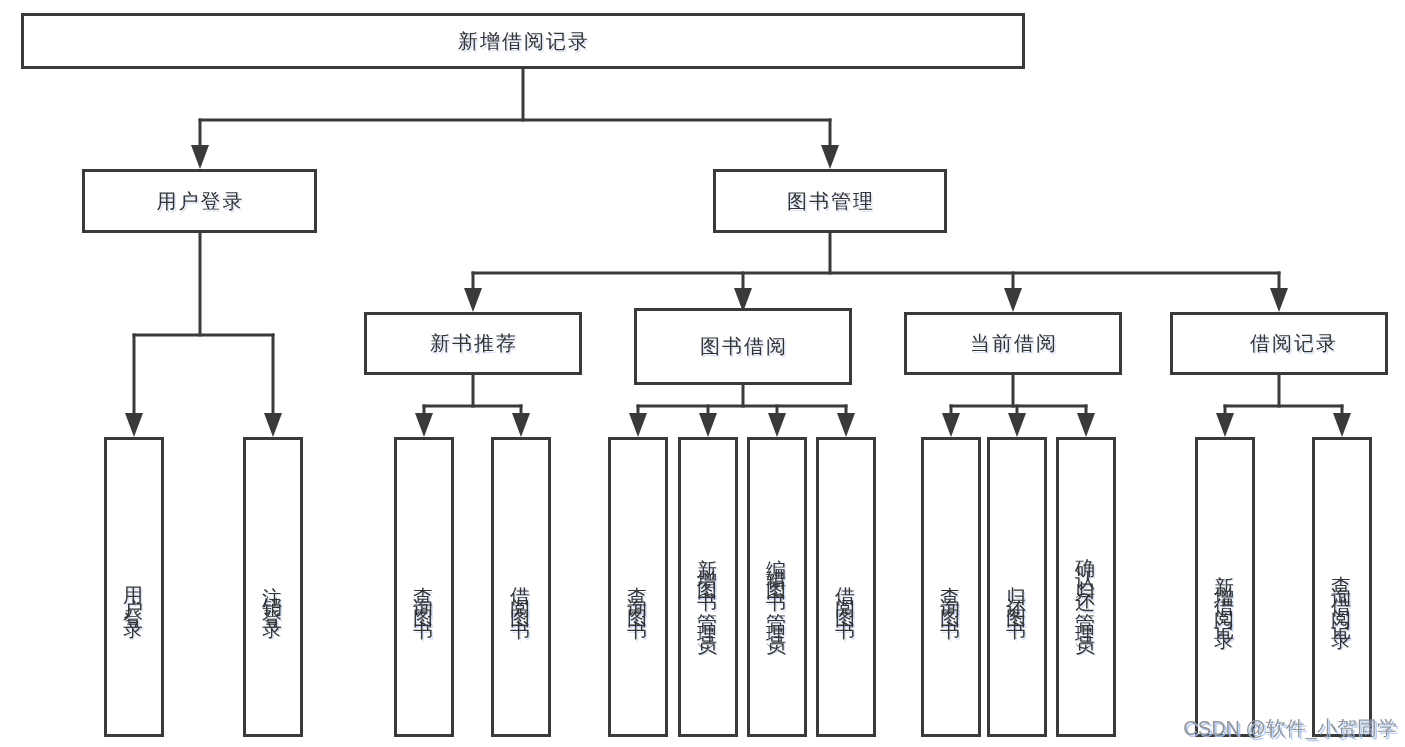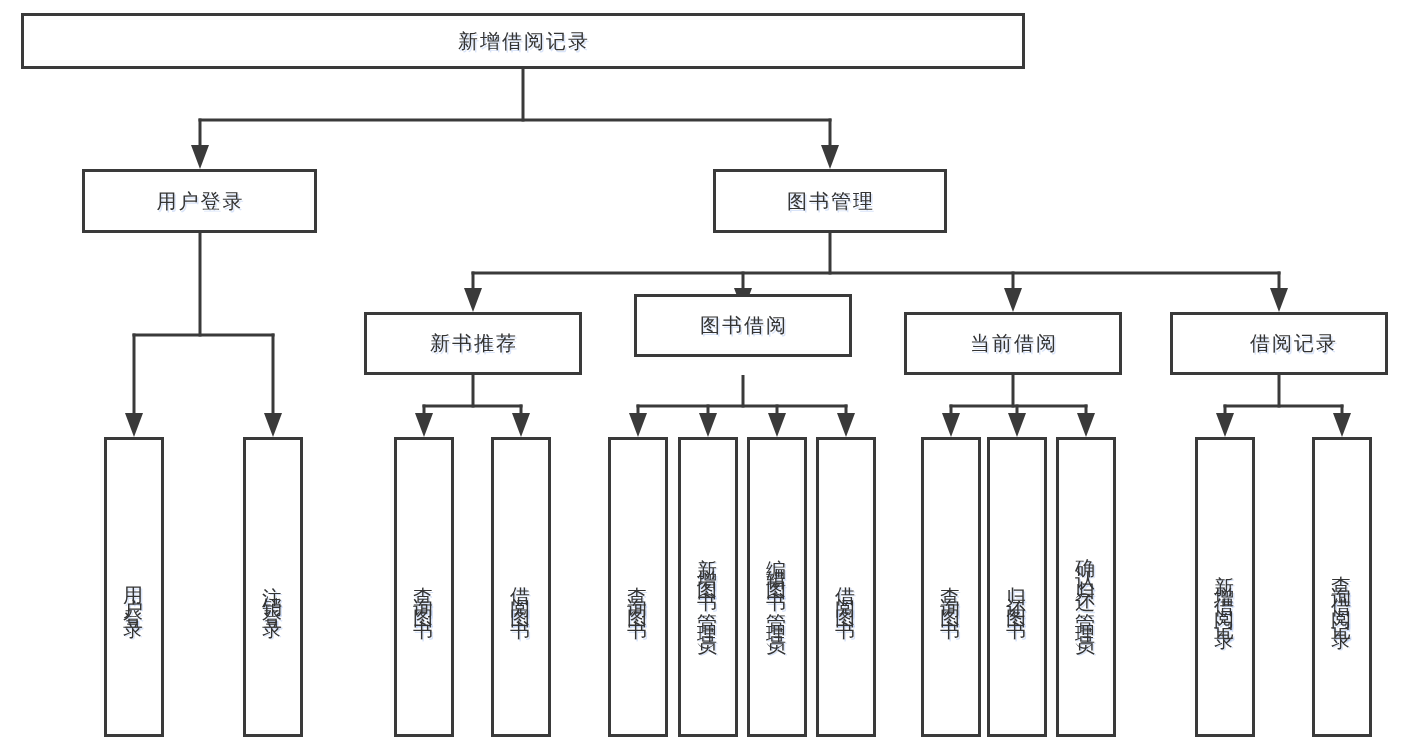--- a/index.html
+++ b/index.html
@@ -128,21 +128,21 @@
   <div class="box h" style="left:82px; top:169px; width:235px; height:64px;">
     <span>用户登录</span>
   </div>
   <div class="box h" style="left:713px; top:169px; width:234px; height:64px;">
     <span>图书管理</span>
   </div>
 
   <div class="box h" style="left:364px; top:312px; width:218px; height:63px;">
     <span>新书推荐</span>
   </div>
-  <div class="box h" style="left:634px; top:294px; width:218px; height:63px;">
+  <div class="box h" style="left:634px; top:308px; width:218px; height:77px;">
     <span>图书借阅</span>
   </div>
   <div class="box h" style="left:904px; top:312px; width:218px; height:63px;">
     <span>当前借阅</span>
   </div>
   <div class="box h" style="left:1170px; top:312px; width:218px; height:63px;padding-left:28px;">
     <span>借阅记录</span>
   </div>
 
   <div class="box v" style="left:104px; top:437px; width:60px; height:300px;">
@@ -182,14 +182,15 @@
     <span>确认归还（管理员）</span>
   </div>
 
   <div class="box v" style="left:1195px; top:437px; width:60px; height:300px;">
     <span>新增借阅记录</span>
   </div>
   <div class="box v" style="left:1312px; top:437px; width:60px; height:300px;">
     <span>查询借阅记录</span>
   </div>
 
+  <div class="watermark">CSDN @软件_小贺同学</div>
 
 </div>
 
 </body></html>

